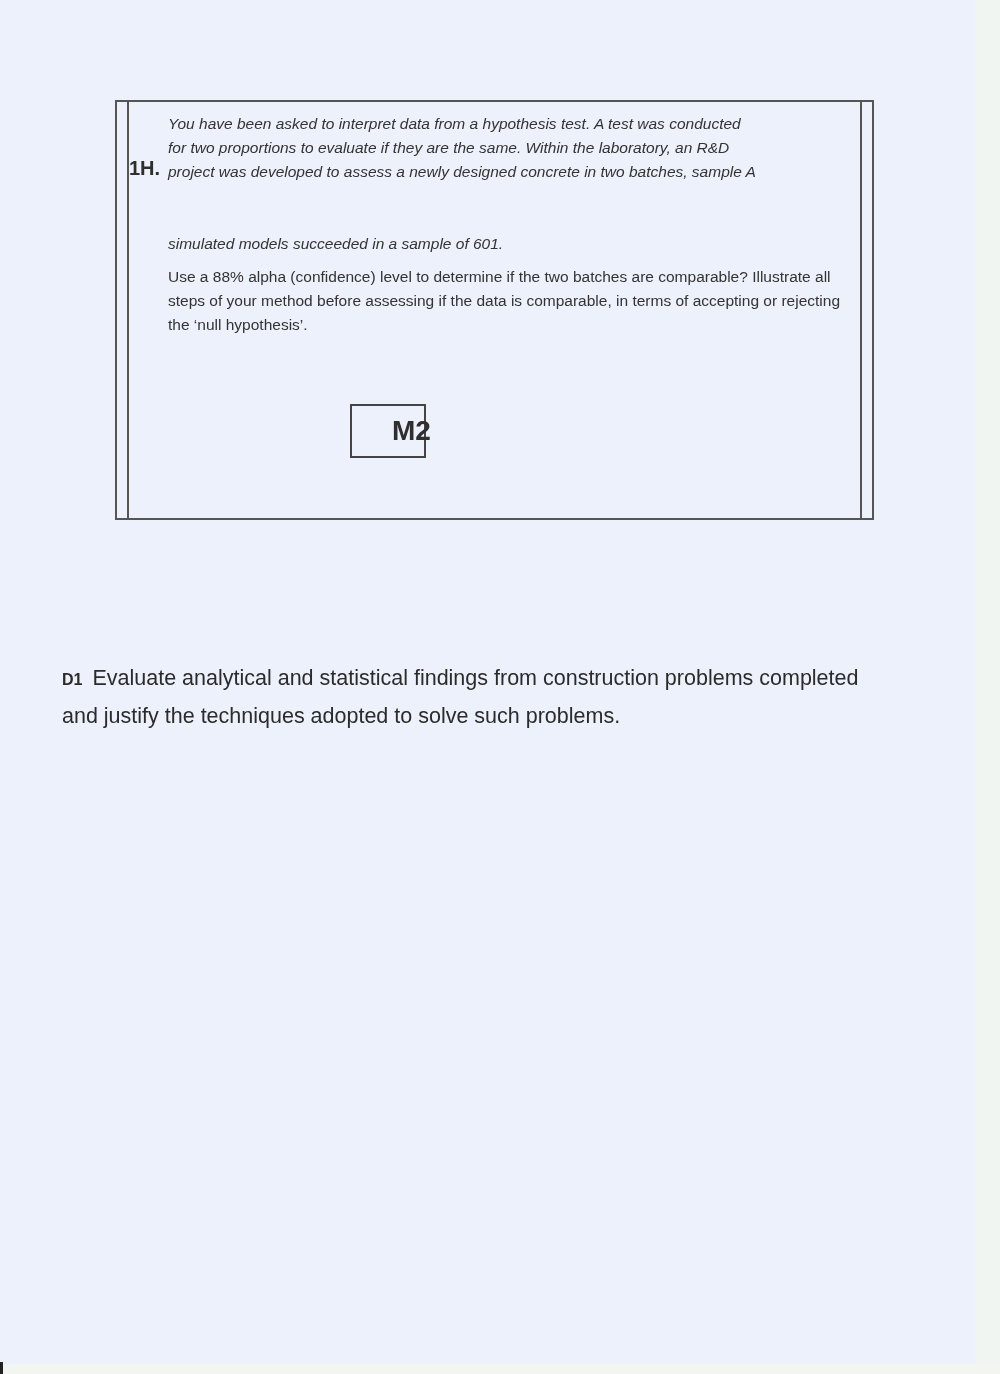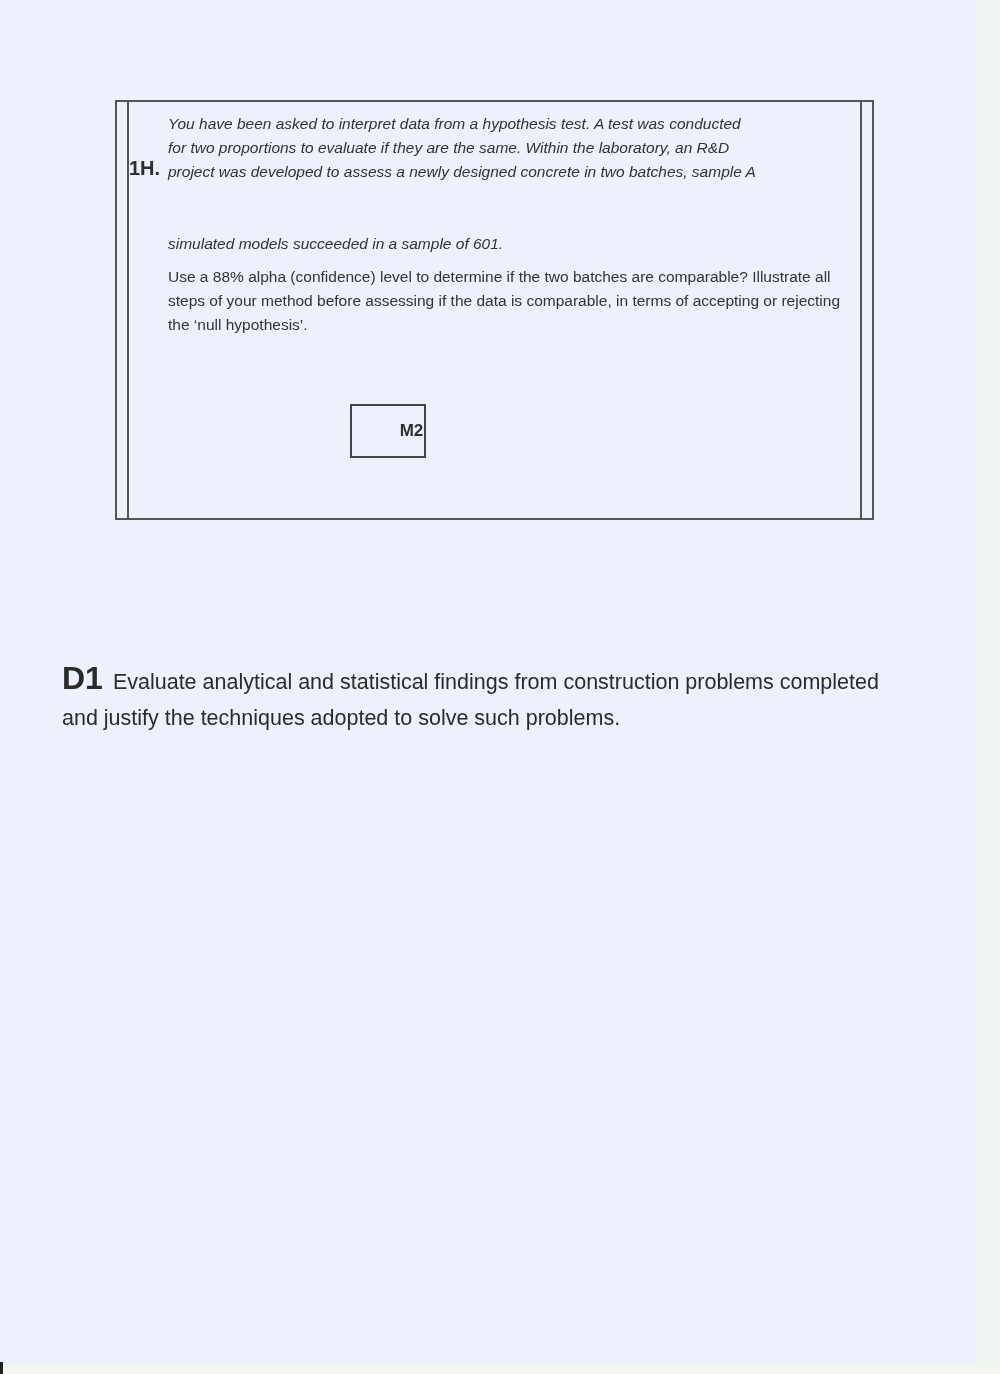--- a/index.html
+++ b/index.html
@@ -103,39 +103,39 @@
       left: 233px;
       top: 302px;
       width: 76px;
       height: 54px;
       border: 2px solid #444;
       box-sizing: border-box;
       display: flex;
       align-items: center;
       justify-content: center;
       font-weight: bold;
-      font-size: 17px;
+      font-size: 28px;
       color: #2f2f2f;
       font-family: "Liberation Sans", "DejaVu Sans", sans-serif;
       padding-left: 47px;
     }
     
     .d1 {
       position: absolute;
       left: 62px;
       top: 660px;
       width: 820px;
       font-size: 21.5px;
       line-height: 36px;
       color: #2b2b2b;
       font-family: "Liberation Sans", "DejaVu Sans", sans-serif;
     }
     .d1 .d1-code {
       font-weight: bold;
-      font-size: 32px;
+      font-size: 16px;
       margin-right: 4px;
     }
   </style>
 </head>
 <body>
 
 <div class="right-strip"></div>
 <div class="bottom-strip"></div>
 <div class="scan-mark"></div>
 

